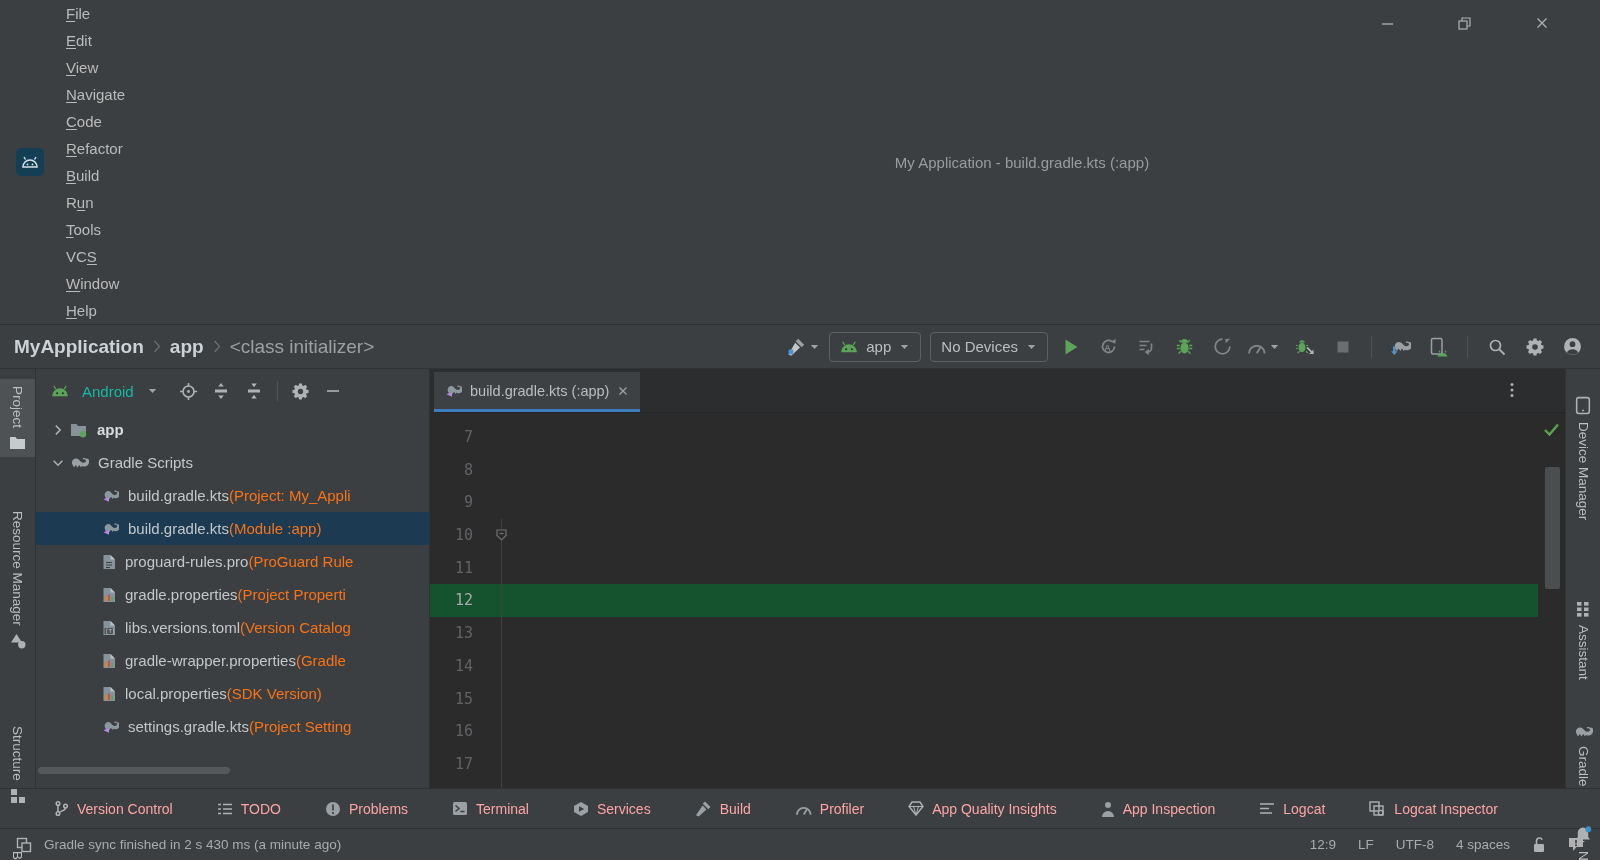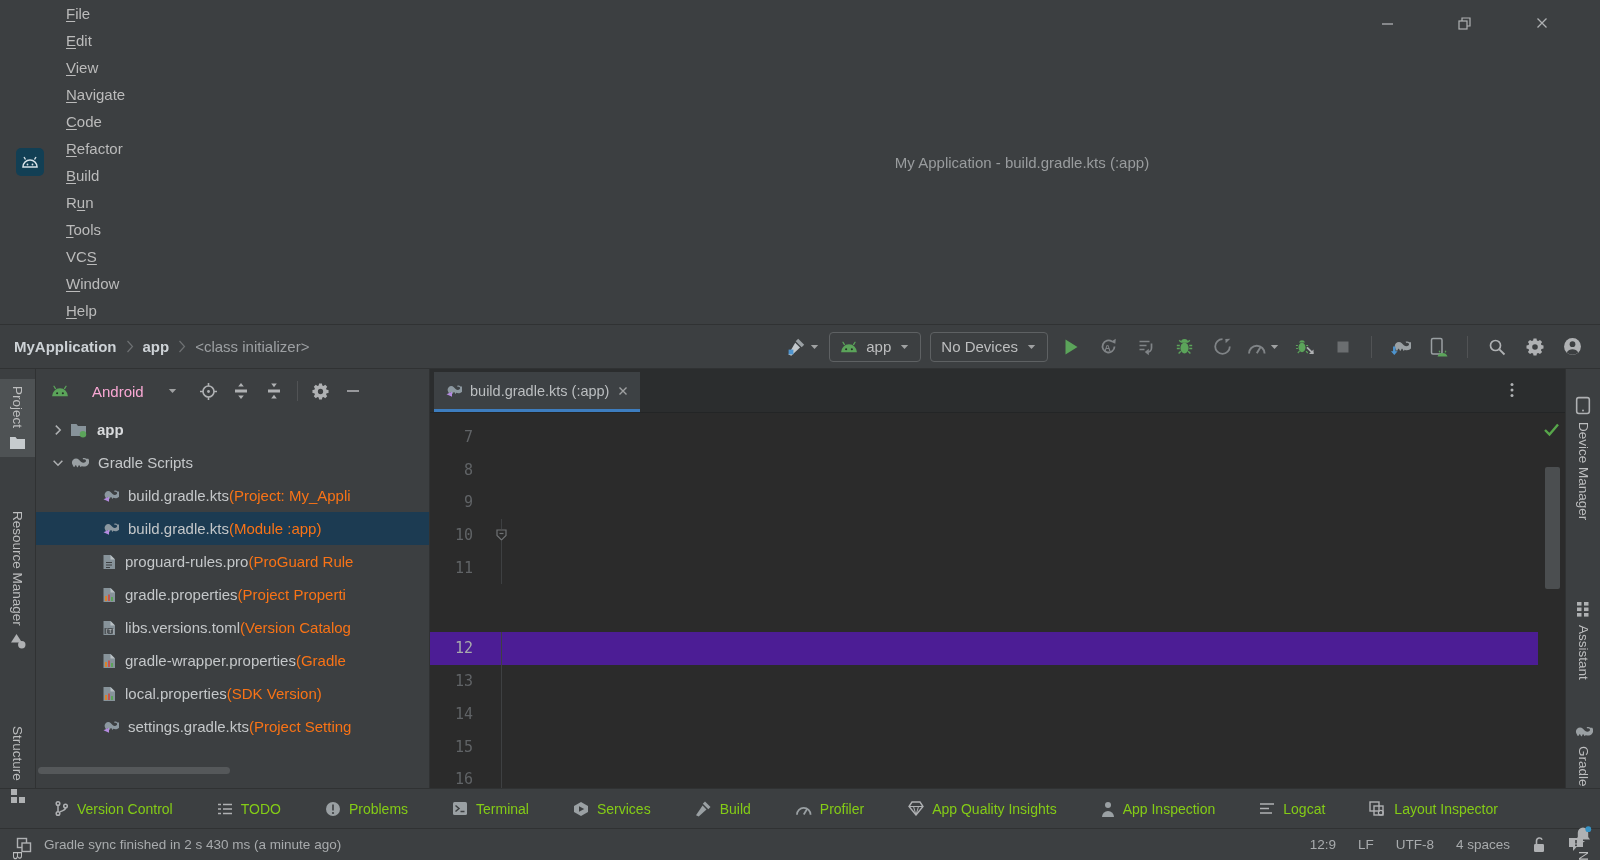--- a/index.html
+++ b/index.html
@@ -14,41 +14,41 @@
   .logo{margin:0 13px 0 16px;}
   .menus{display:flex;flex-direction:column;}
   .menu-item{padding:5px 9px;font-size:15px;color:#BBBBBB;cursor:default;}
   .menu-item u{text-underline-offset:2px;}
   .win-title{position:absolute;left:1022px;transform:translateX(-50%);color:#999C9E;font-size:15px;white-space:nowrap;}
   .win-controls{position:absolute;right:20px;top:0;height:46px;display:flex;}
   .win-btn{width:77px;height:46px;display:flex;align-items:center;justify-content:center;}
 
   
   .toolbar{flex:0 0 44px;display:flex;align-items:center;border-bottom:1px solid #303233;padding:0 14px;background:#3C3F41;}
-  .breadcrumbs{display:flex;align-items:center;gap:9px;font-size:15px;}
+  .breadcrumbs{display:flex;align-items:center;gap:9px;font-size:19px;}
   .crumb{color:#CDD2D6;font-weight:bold;}
   .crumb.plain{color:#9DA0A3;font-weight:normal;}
   .run-controls{margin-left:auto;display:flex;align-items:center;gap:9px;}
   .tbtn{min-width:27px;height:27px;display:inline-flex;align-items:center;justify-content:center;gap:3px;border-radius:3px;}
   .chip{height:30px;border:1px solid #5E6163;border-radius:4px;display:inline-flex;align-items:center;gap:8px;padding:0 10px;font-size:15px;color:#BDBEBF;white-space:nowrap;}
   .tdivider{width:1px;height:22px;background:#515355;margin:0 4px;}
 
   
   .main{flex:1;display:flex;min-height:0;}
   .stripe{position:relative;background:#3C3F41;}
   .stripe.left{flex:0 0 36px;border-right:1px solid #303233;}
   .stripe.right{flex:0 0 35px;border-left:1px solid #303233;}
   .vtab{position:absolute;left:0;width:100%;display:flex;flex-direction:column;align-items:center;gap:7px;padding:7px 0;cursor:default;}
   .vtab.active{background:#4E5254;}
   .vlabel{writing-mode:vertical-rl;font-size:13.5px;color:#BDBEBF;white-space:nowrap;}
 
   
   .project-panel{flex:0 0 394px;background:#3C3F41;border-right:1px solid #303233;display:flex;flex-direction:column;position:relative;overflow:hidden;}
   .panel-header{flex:0 0 44px;display:flex;align-items:center;padding:0 10px;gap:2px;}
-  .view-selector{display:flex;align-items:center;gap:23px;font-size:15px;color:#f9a8d4;padding:3px 5px;margin-right:10px;}
+  .view-selector{display:flex;align-items:center;gap:13px;font-size:15px;color:#14b8a6;padding:3px 5px;margin-right:10px;}
   .ph-actions{display:flex;align-items:center;gap:6px;}
   .phbtn{width:27px;height:27px;display:flex;align-items:center;justify-content:center;}
   .phdiv{width:1px;height:20px;background:#515355;margin:0 3px;}
   .tree{flex:1;overflow:hidden;font-size:15px;}
   .tree-row{height:33px;display:flex;align-items:center;white-space:nowrap;overflow:hidden;cursor:default;}
   .tree-row.selected{background:#1C3B52;}
   .tree-chev{width:24px;display:flex;justify-content:center;flex:0 0 24px;}
   .tree-icon{margin-right:9px;flex:0 0 auto;}
   .tree-label{color:#C4C7C9;}
   .tree-label.bold{font-weight:bold;color:#D8DADC;}
@@ -56,33 +56,33 @@
   .hscroll-thumb{position:absolute;left:2px;bottom:14px;width:192px;height:7px;border-radius:4px;background:#55585A;}
 
   
   .editor{flex:1;min-width:0;background:#2B2B2B;display:flex;flex-direction:column;position:relative;}
   .tabbar{flex:0 0 44px;background:#2B2D2E;display:flex;align-items:flex-end;padding-left:4px;border-bottom:1px solid #232526;position:relative;}
   .tab{height:40px;display:flex;align-items:center;gap:8px;padding:0 11px;background:#3D4144;border-bottom:3px solid #3D7DBF;font-size:14.5px;color:#BBBEC0;cursor:default;}
   .tab-kebab{position:absolute;right:44px;top:12px;}
   .editor-body{flex:1;display:flex;min-height:0;}
   .code-area{flex:1;overflow:hidden;padding-top:8px;position:relative;}
   .cl{display:flex;height:32.7px;position:relative;}
-  .cl.current{background:#4c1d95;margin-top:48px;}
+  .cl.current{background:#14532d;}
   .ln{flex:0 0 56px;text-align:right;padding-right:13px;font-family:"DejaVu Sans Mono",monospace;font-size:15px;color:#606366;line-height:32.7px;}
   .cl.current .ln{color:#A7AAAC;}
   .foldcol{flex:0 0 30px;position:relative;display:flex;justify-content:center;}
   .cl.fl .foldcol::before{content:'';position:absolute;left:50%;top:0;bottom:0;width:1px;background:#3E4042;}
   .foldmark{position:relative;z-index:2;margin-top:10px;height:12px;background:#2B2B2B;}
   .stripe-col{flex:0 0 27px;position:relative;}
   .an-check{position:absolute;top:9px;left:5px;}
   .vscroll-thumb{position:absolute;top:54px;right:5px;width:15px;height:122px;background:#4B4E50;border-radius:2px;}
 
   
   .bottombar{flex:0 0 40px;border-top:1px solid #303233;background:#3C3F41;display:flex;align-items:center;padding-left:54px;gap:44px;white-space:nowrap;overflow:hidden;}
-  .bb-item{display:flex;align-items:center;gap:8px;font-size:14px;color:#84cc16;cursor:default;flex:0 0 auto;}
+  .bb-item{display:flex;align-items:center;gap:8px;font-size:14px;color:#fca5a5;cursor:default;flex:0 0 auto;}
   .statusbar{flex:0 0 32px;border-top:1px solid #303233;background:#3C3F41;display:flex;align-items:center;padding:0 16px;font-size:13.5px;color:#A8ABAD;}
   .sb-msg{margin-left:12px;}
   .sb-right{margin-left:auto;display:flex;align-items:center;gap:22px;}
 </style>
 </head>
 <body>
 
 <div id="app">
 
   <div class="titlebar">
@@ -880,21 +880,21 @@
         <span>Logcat</span>
       </div>
       <div class="bb-item">
         <span data-icon="layout">
           <svg width="17" height="16" viewBox="0 0 17 16">
             <rect x="1" y="1" width="9" height="9" fill="none" stroke="#AFB1B3" stroke-width="1.4"></rect>
             <rect x="5" y="5" width="9" height="9" fill="none" stroke="#AFB1B3" stroke-width="1.4"></rect>
             <circle cx="11.8" cy="11.8" r="2.4" fill="none" stroke="#AFB1B3" stroke-width="1.2"></circle>
           </svg>
         </span>
-        <span>Layout Inspector</span>
+        <span>Logcat Inspector</span>
       </div>
     </div>
 
   <div class="statusbar">
     <span data-icon="layout-status">
         <svg width="16" height="16" viewBox="0 0 16 16">
           <rect x="1.5" y="1.5" width="9" height="9" fill="none" stroke="#AFB1B3" stroke-width="1.4"></rect>
           <rect x="6" y="6" width="8.5" height="8.5" fill="#3C3F41" stroke="#AFB1B3" stroke-width="1.4"></rect>
         </svg>
       </span>

